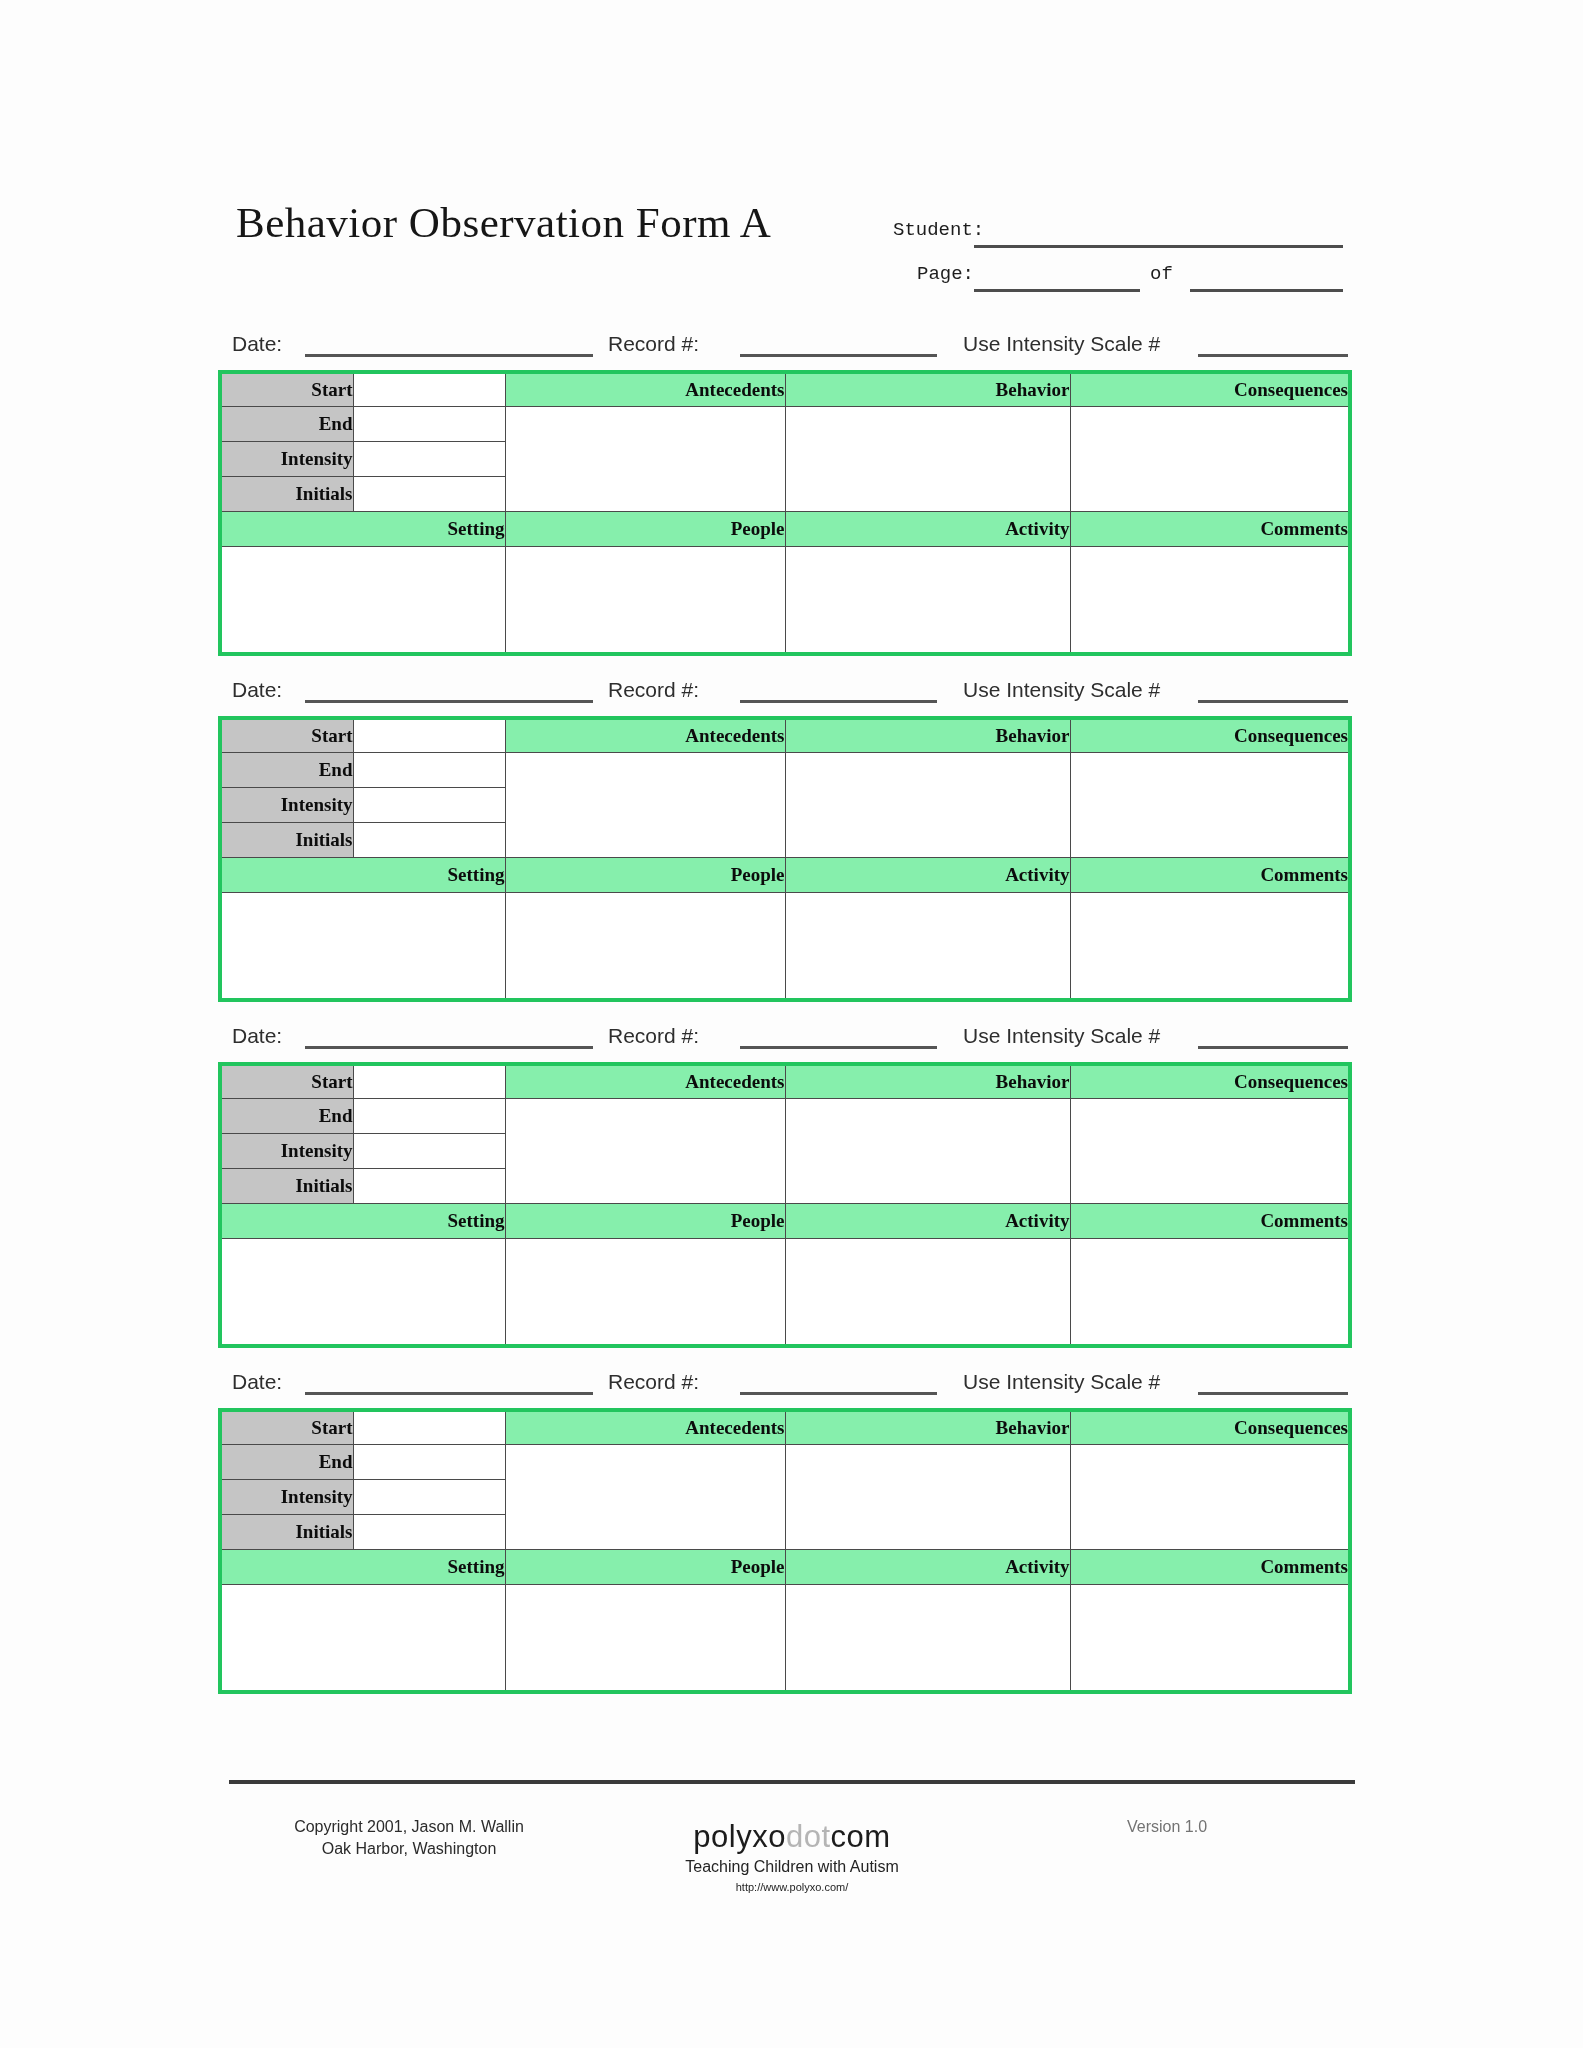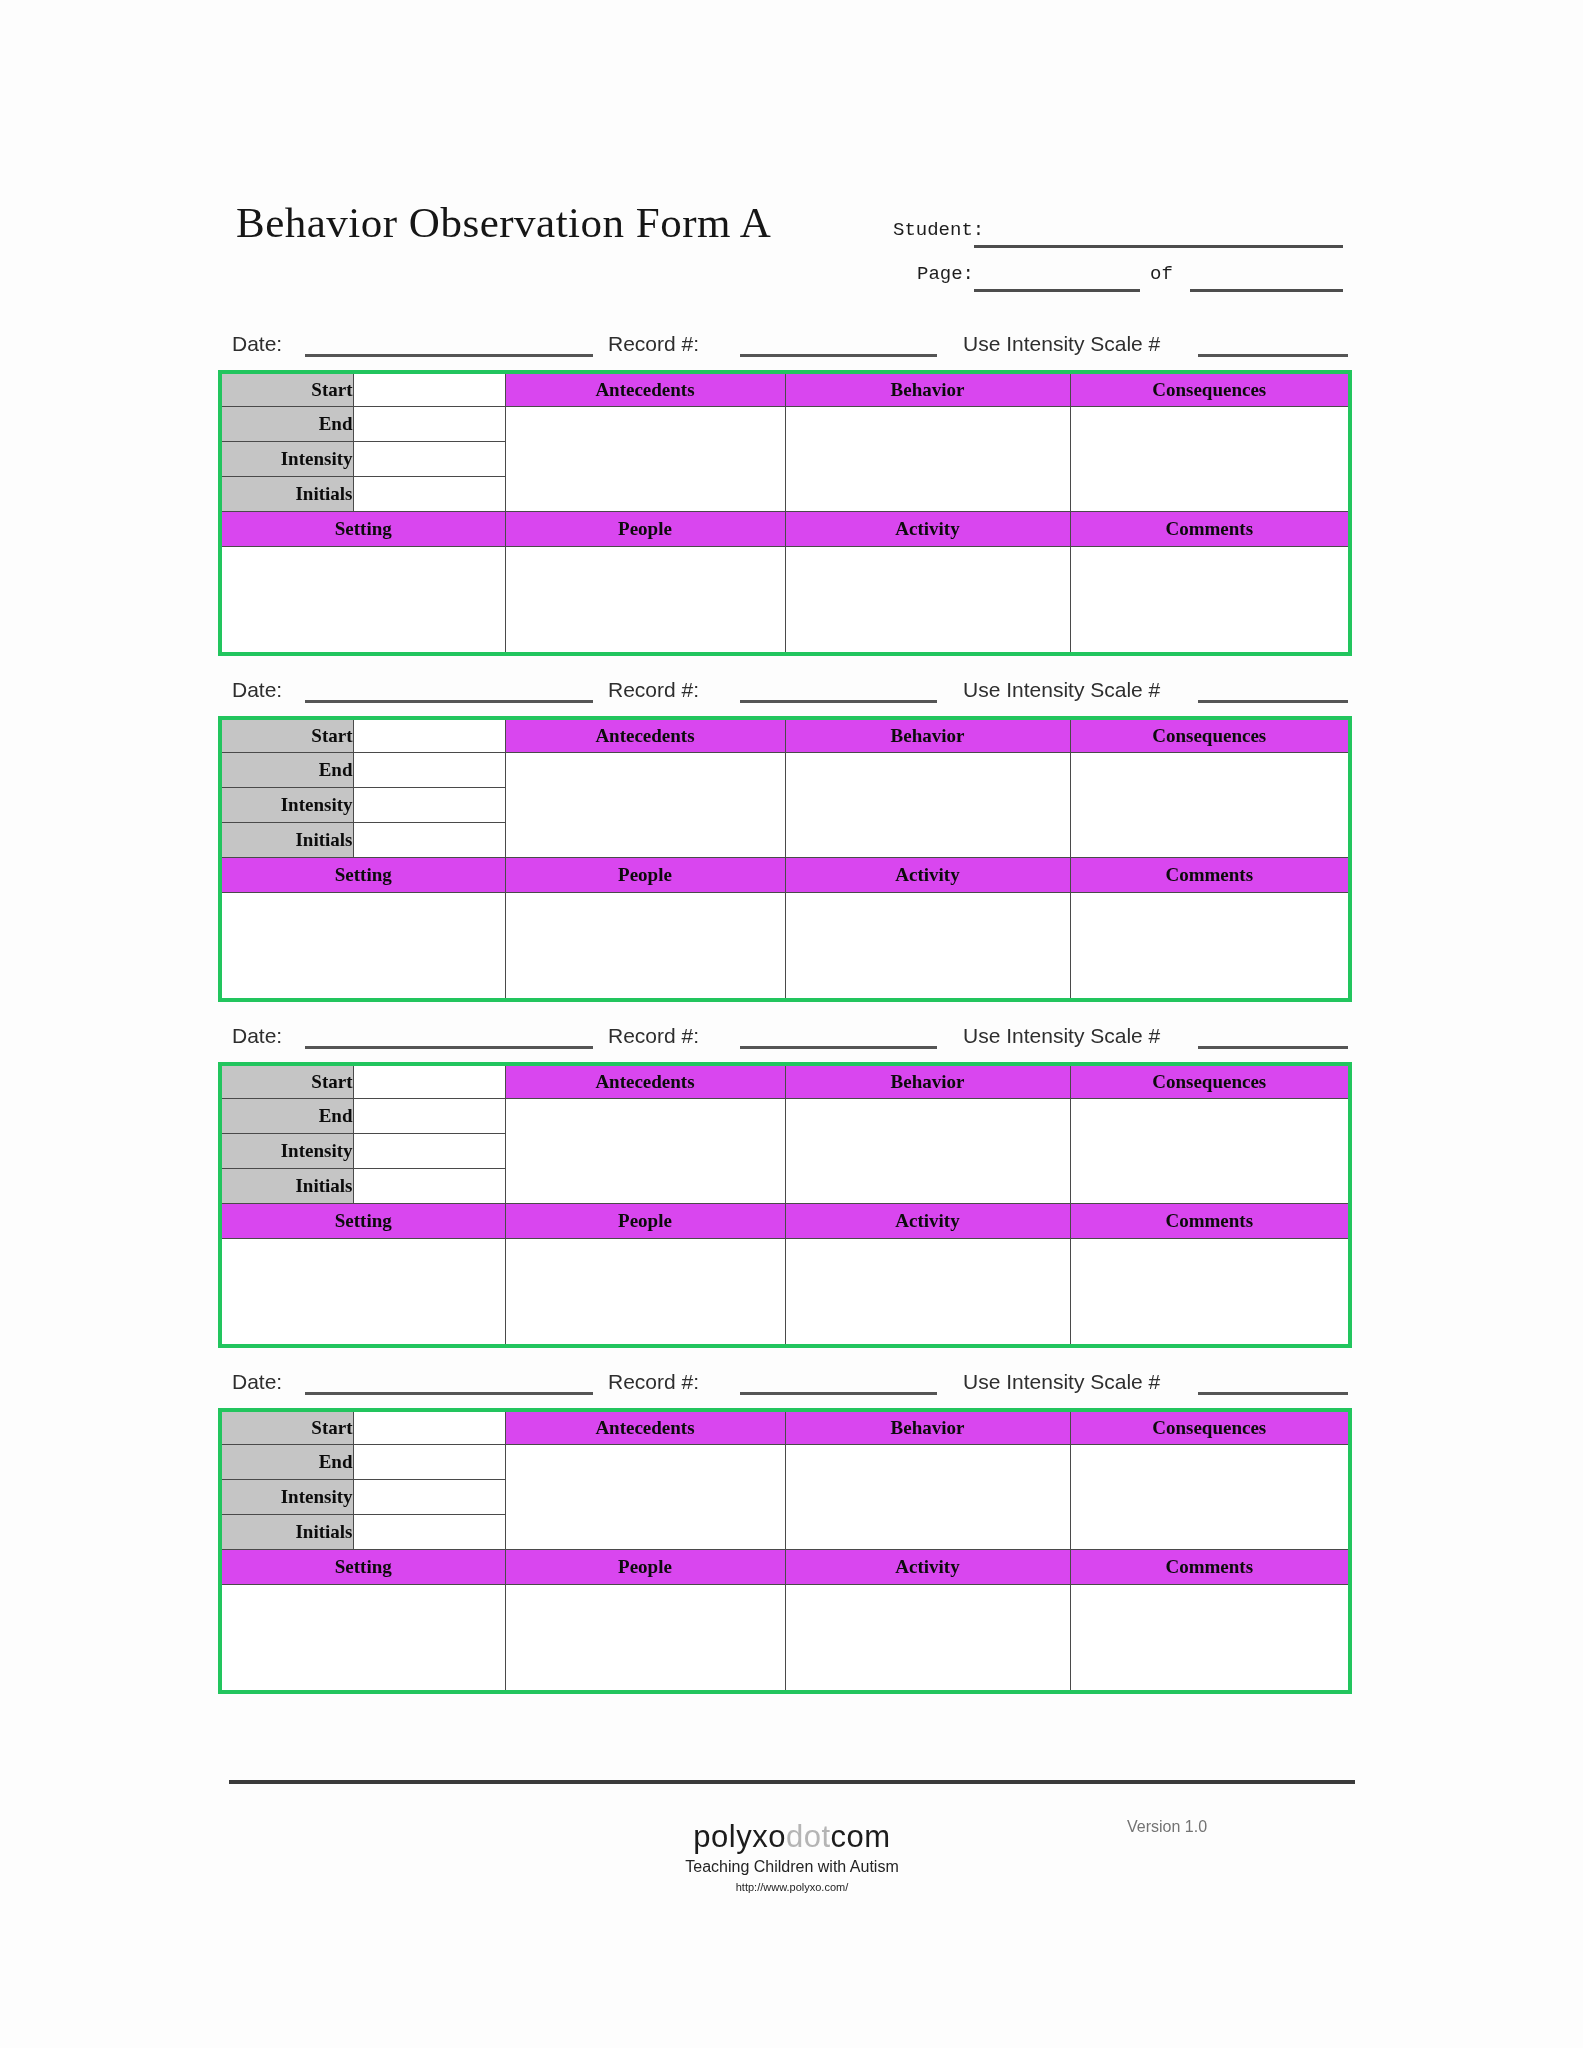--- a/index.html
+++ b/index.html
@@ -27,21 +27,21 @@
   .daterow .dlabel{position:absolute;top:2px;font-size:21px;color:#2e2e2e;white-space:nowrap;}
   .daterow .blank{position:absolute;top:24px;height:3px;background:#555;}
   .pos-date{left:14px;}      .bl-date{left:87px;width:288px;}
   .pos-rec{left:390px;}      .bl-rec{left:522px;width:197px;}
   .pos-int{left:745px;}      .bl-int{left:980px;width:150px;}
 
   table.obs{border-collapse:collapse;table-layout:fixed;width:1130px;border:4px solid #22c55e;}
   table.obs td{border:1px solid #4a4a4a;padding:0;overflow:hidden;}
   td.lab{background:#c5c5c5;text-align:right;padding-right:11px;
          font-family:"Liberation Serif",serif;font-weight:bold;font-size:19px;color:#0c0c0c;}
-  td.hdr{background:#d946ef;text-align:center;padding-left:9px;
+  td.hdr{background:#86efac;text-align:right;padding-left:9px;
          font-family:"Liberation Serif",serif;font-weight:bold;font-size:19px;color:#0c0c0c;}
   td.inp,td.body{background:#ffffff;}
   tr.r34{height:34px}tr.r35{height:35px}tr.r108{height:108px}
 
   
   .footer-rule{position:absolute;left:229px;top:1780px;width:1126px;height:4px;background:#3a3a3a;}
   .copyright{position:absolute;left:229px;top:1816px;width:360px;text-align:center;
              font-size:16px;color:#2b2b2b;line-height:22px;}
   .brandbox{position:absolute;left:492px;top:1820px;width:600px;text-align:center;}
   .brand{font-size:31px;color:#1c1c1c;letter-spacing:.5px;line-height:34px;}
@@ -283,20 +283,24 @@
         <td class="body" colspan="2"></td>
         <td class="body"></td>
         <td class="body"></td>
         <td class="body"></td>
       </tr>
     </tbody>
       </table>
   </div>
 
   <div class="footer-rule"></div>
+  <div class="copyright">
+    <div>Copyright 2001, Jason M. Wallin</div>
+    <div>Oak Harbor, Washington</div>
+  </div>
   <div class="brandbox">
     <div class="brand"><span>polyxo</span><span class="dot">dot</span><span>com</span></div>
     <div class="tagline">Teaching Children with Autism</div>
     <div class="siteurl">http://www.polyxo.com/</div>
   </div>
   <div class="version">Version 1.0</div>
 
 </div>
 
 </body></html>

